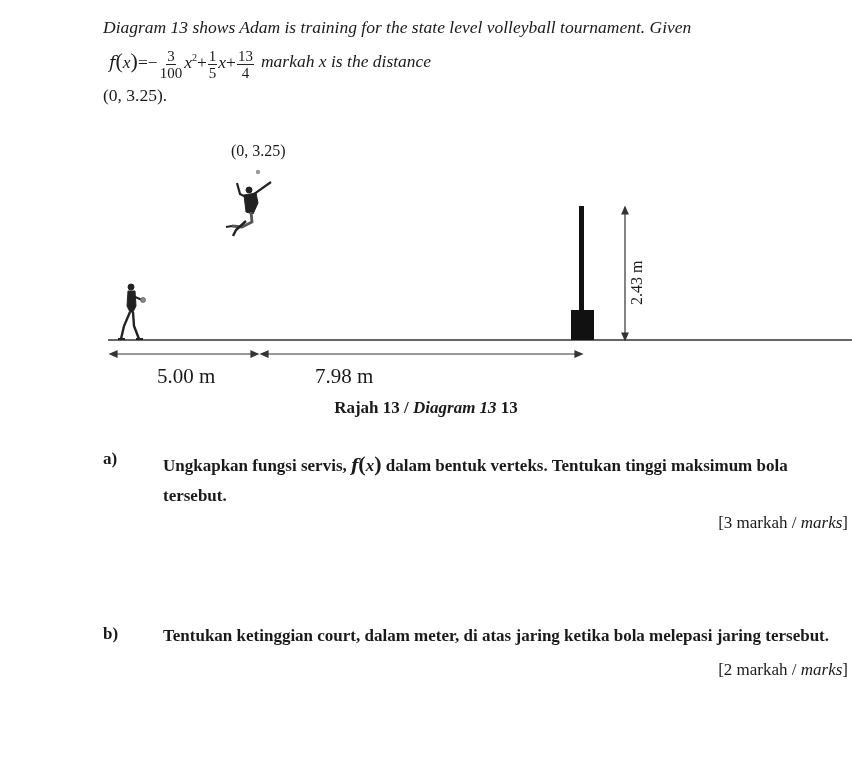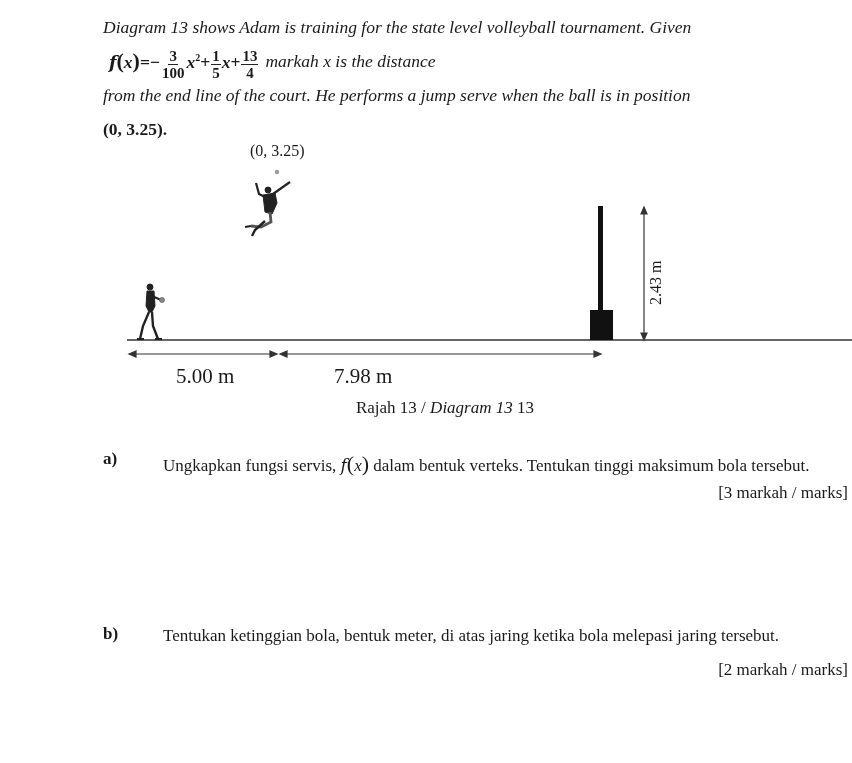--- a/index.html
+++ b/index.html
@@ -14,42 +14,42 @@
     }
     .intro-line { white-space: nowrap; height: 34px; display: flex; align-items: center; }
     .frac {
       display: inline-flex; flex-direction: column; align-items: center;
       vertical-align: middle; font-style: normal; font-size: 15px; line-height: 16px;
       margin: 0 1px;
     }
     .frac .num { border-bottom: 1px solid #222; padding: 0 1px; }
     .frac .den { padding: 0 1px; }
     .math { font-style: italic; }
-    .upright { font-style: normal; font-weight: bold; }
+    .upright { font-style: normal; }
     .paren { font-size: 22px; font-style: normal; }
     .gap { display: inline-block; width: 6px; }
 
-    .diagram { left: 0; top: 0; width: 784px; height: 430px; margin-left: 19px; }
+    .diagram { left: 0; top: 0; width: 784px; height: 430px; }
     .coord-label { left: 231px; top: 142px; font-size: 16px; }
     .dist-label { font-size: 21px; }
     .net-label {
       left: 626px; top: 262px; font-size: 16px;
       transform: rotate(-90deg); transform-origin: left top;
     }
-    .caption { left: 0; width: 852px; top: 398px; text-align: center; font-size: 17px; }
+    .caption { left: 0; width: 852px; top: 398px; text-align: center; font-size: 17px; font-weight: bold; }
     .caption .it { font-style: italic; }
 
     .q { left: 103px; width: 745px; font-size: 17px; }
     .q-row { display: flex; }
     .q-letter { width: 60px; flex: none; font-weight: bold; }
     .q-body { flex: 1; line-height: 30px; }
-    .q-body .malay { font-style: normal; }
+    .q-body .malay { font-style: normal; font-weight: bold; }
     .q-body .eng { font-style: italic; }
     .marks { text-align: right; font-size: 17px; margin-top: 2px; }
-    .marks .it { }
+    .marks .it { font-style: italic; }
     .fx { font-style: italic; font-family: "DejaVu Serif", serif; }
   </style>
 </head>
 <body>
 
 <div class="abs intro">
   <div class="intro-line">Diagram 13 shows Adam is training for the state level volleyball tournament. Given</div>
   <div class="intro-line">
     <span class="gap"></span>
     <span class="upright">
@@ -60,21 +60,20 @@
           <span class="num">1</span>
           <span class="den">5</span>
         </span><span class="math">x</span><span>+</span><span class="frac">
           <span class="num">13</span>
           <span class="den">4</span>
         </span>
     </span>
     <span class="gap"></span>
     <span>markah x is the distance</span>
   </div>
-  <div class="intro-line">from the end line of the court. He performs a jump serve when the ball is in position</div>
   <div class="intro-line upright">(0, 3.25).</div>
 </div>
 
 <div class="abs diagram">
   <svg width="852" height="430" style="position:absolute;left:0;top:0">
 
     <line x1="108" y1="340" x2="852" y2="340" stroke="#333" stroke-width="1.6"></line>
 
     <g fill="#222" stroke="#222">
       <circle cx="131" cy="287" r="3"></circle>
@@ -139,19 +138,19 @@
   </div>
   <div class="marks">
     <span>[3 markah / </span><span class="it">marks</span><span>]</span>
   </div>
 </div>
 
 <div class="abs q" style="top:624px">
   <div class="q-row">
     <div class="q-letter">b)</div>
     <div class="q-body" style="line-height:24px">
-      <div class="malay">Tentukan ketinggian bola, bentuk meter, di atas jaring ketika bola melepasi jaring tersebut.</div>
+      <div class="malay">Tentukan ketinggian court, dalam meter, di atas jaring ketika bola melepasi jaring tersebut.</div>
     </div>
   </div>
   <div class="marks" style="margin-top:12px">
     <span>[2 markah / </span><span class="it">marks</span><span>]</span>
   </div>
 </div>
 
 </body></html>

